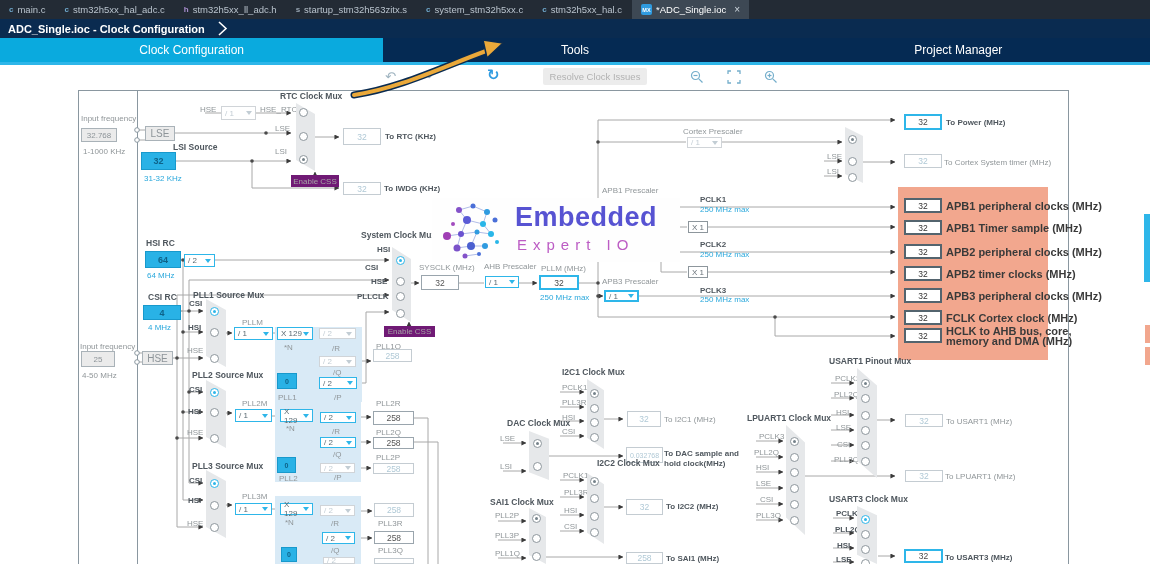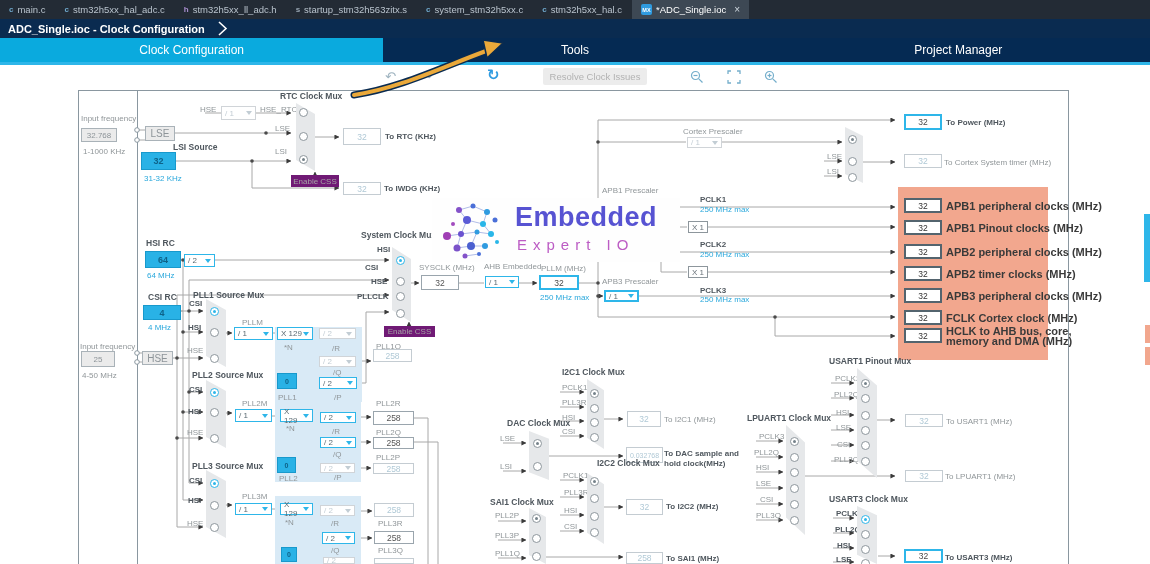--- a/index.html
+++ b/index.html
@@ -368,21 +368,21 @@
   <div class="dlbl" style="left:365px;top:173px;">CSI</div>
   <div class="dlbl" style="left:371px;top:187px;">HSE</div>
   <div class="dlbl" style="left:357px;top:202px;">PLLCLK</div>
   <div class="mux" style="left:392px;top:157px;width:19px;height:75px;"></div>
   <div class="radio csel" style="left:396px;top:166px;"></div>
   <div class="radio" style="left:396px;top:187px;"></div>
   <div class="radio" style="left:396px;top:202px;"></div>
   <div class="radio" style="left:396px;top:219px;"></div>
   <div class="lbl" style="left:419px;top:173px;">SYSCLK (MHz)</div>
   <div class="vbox mid" style="left:421px;top:185px;width:38px;height:15px;">32</div>
-  <div class="lbl" style="left:484px;top:172px;">AHB Embedded</div>
+  <div class="lbl" style="left:484px;top:172px;">AHB Prescaler</div>
   <div class="dd" style="left:485px;top:186px;width:34px;height:12px;">
       <span>/ 1</span>
       <span class="cv"></span>
     </div>
   <div class="lbl" style="left:541px;top:174px;">PLLM (MHz)</div>
   <div class="vbox on" style="left:539px;top:185px;width:40px;height:15px;">32</div>
   <div class="cylbl" style="left:540px;top:203px;">250 MHz max</div>
   <div class="btncss" style="left:384px;top:236px;width:51px;height:11px;">Enable CSS</div>
 
   <div class="vbox on" style="left:904px;top:24px;width:38px;height:16px;">32</div>
@@ -422,21 +422,21 @@
       <span>/ 1</span>
       <span class="cv"></span>
     </div>
   <div class="dlbl" style="left:700px;top:196px;">PCLK3</div>
   <div class="cylbl" style="left:700px;top:205px;">250 MHz max</div>
 
   <div id="opanel" style="top:97px;"></div>
   <div class="vbox dark" style="left:904px;top:108px;width:38px;height:15px;">32</div>
   <div class="olbl" style="left:946px;top:112px;">APB1 peripheral clocks (MHz)</div>
   <div class="vbox dark" style="left:904px;top:130px;width:38px;height:15px;">32</div>
-  <div class="olbl" style="left:946px;top:134px;">APB1 Pinout clocks (MHz)</div>
+  <div class="olbl" style="left:946px;top:134px;">APB1 Timer sample (MHz)</div>
   <div class="vbox dark" style="left:904px;top:154px;width:38px;height:15px;">32</div>
   <div class="olbl" style="left:946px;top:158px;">APB2 peripheral clocks (MHz)</div>
   <div class="vbox dark" style="left:904px;top:176px;width:38px;height:15px;">32</div>
   <div class="olbl" style="left:946px;top:180px;">APB2 timer clocks (MHz)</div>
   <div class="vbox dark" style="left:904px;top:198px;width:38px;height:15px;">32</div>
   <div class="olbl" style="left:946px;top:202px;">APB3 peripheral clocks (MHz)</div>
   <div class="vbox dark" style="left:904px;top:220px;width:38px;height:15px;">32</div>
   <div class="olbl" style="left:946px;top:224px;">FCLK Cortex clock (MHz)</div>
   <div class="vbox dark" style="left:904px;top:238px;width:38px;height:15px;">32</div>
   <div class="olbl" style="left:946px;top:237px;">HCLK to AHB bus, core,</div>

